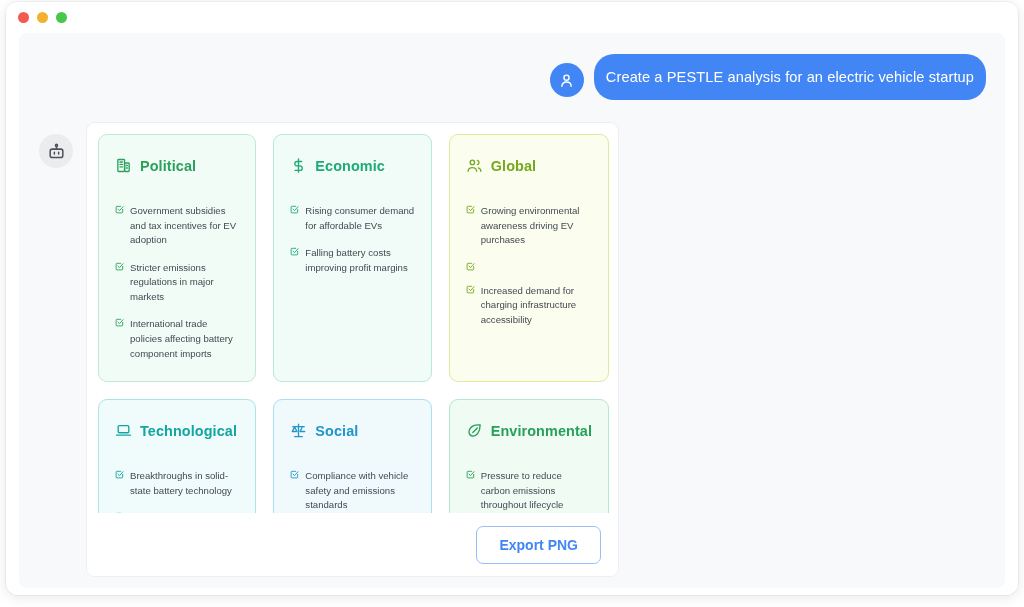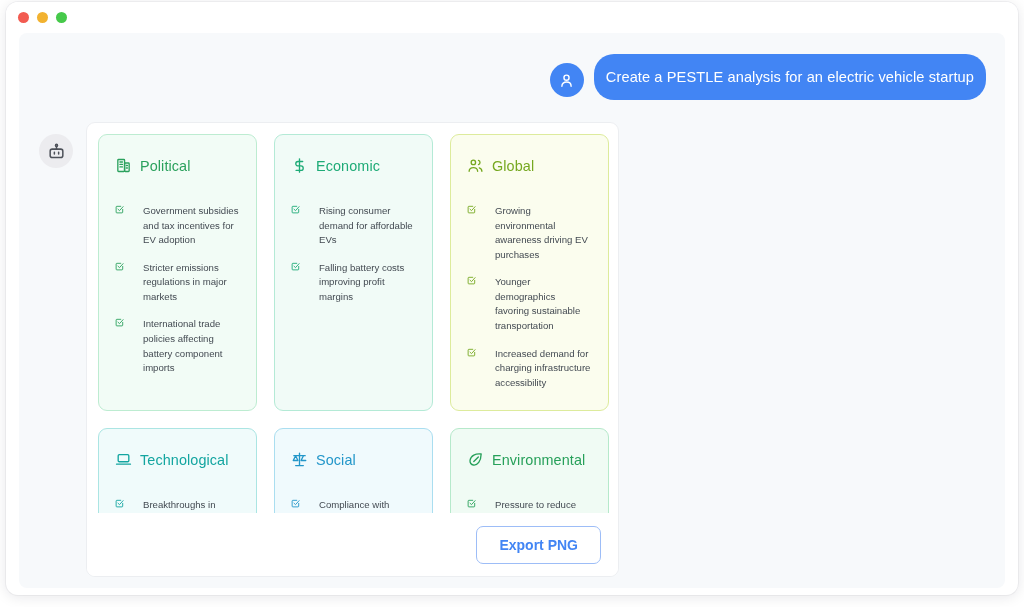--- a/index.html
+++ b/index.html
@@ -134,29 +134,29 @@
 
   .card-header {
     display: flex;
     align-items: center;
     gap: 8px;
     margin-bottom: 30px;
   }
   .card-header .cat-icon { flex: none; display:block; }
   .card-title {
     font-size: 14.4px;
-    font-weight: normal;
+    font-weight: bold;
     letter-spacing: .1px;
   }
 
   .point-list { list-style: none; }
   .point-item {
     display: flex;
     align-items: flex-start;
-    gap: 19px;
+    gap: 6px;
     margin-bottom: 13px;
   }
   .point-item:last-child { margin-bottom: 0; }
   .point-check { flex: none; margin-top: 1px; display: block; }
   .point-text {
     font-size: 9.6px;
     line-height: 1.52;
     color: #434a52;
   }
 
@@ -298,21 +298,20 @@
                       <path d="M20.5 11.6V19a2 2 0 0 1-2 2H5a2 2 0 0 1-2-2V5.5a2 2 0 0 1 2-2h10.3"></path>
                       <path d="M8 11.2l4 3.8 9.6-10.6"></path>
                     </svg>
                     <span class="point-text">Growing environmental awareness driving EV purchases</span>
                   </li>
                   <li class="point-item">
                     <svg class="point-check" width="9" height="9" viewBox="0 0 24 24" fill="none" stroke="#76a820" stroke-width="2.4" stroke-linecap="round" stroke-linejoin="round">
                       <path d="M20.5 11.6V19a2 2 0 0 1-2 2H5a2 2 0 0 1-2-2V5.5a2 2 0 0 1 2-2h10.3"></path>
                       <path d="M8 11.2l4 3.8 9.6-10.6"></path>
                     </svg>
-                    <span class="point-text">Younger demographics favoring sustainable transportation</span>
                   </li>
                   <li class="point-item">
                     <svg class="point-check" width="9" height="9" viewBox="0 0 24 24" fill="none" stroke="#76a820" stroke-width="2.4" stroke-linecap="round" stroke-linejoin="round">
                       <path d="M20.5 11.6V19a2 2 0 0 1-2 2H5a2 2 0 0 1-2-2V5.5a2 2 0 0 1 2-2h10.3"></path>
                       <path d="M8 11.2l4 3.8 9.6-10.6"></path>
                     </svg>
                     <span class="point-text">Increased demand for charging infrastructure accessibility</span>
                   </li>
                 </ul>
               </div>

